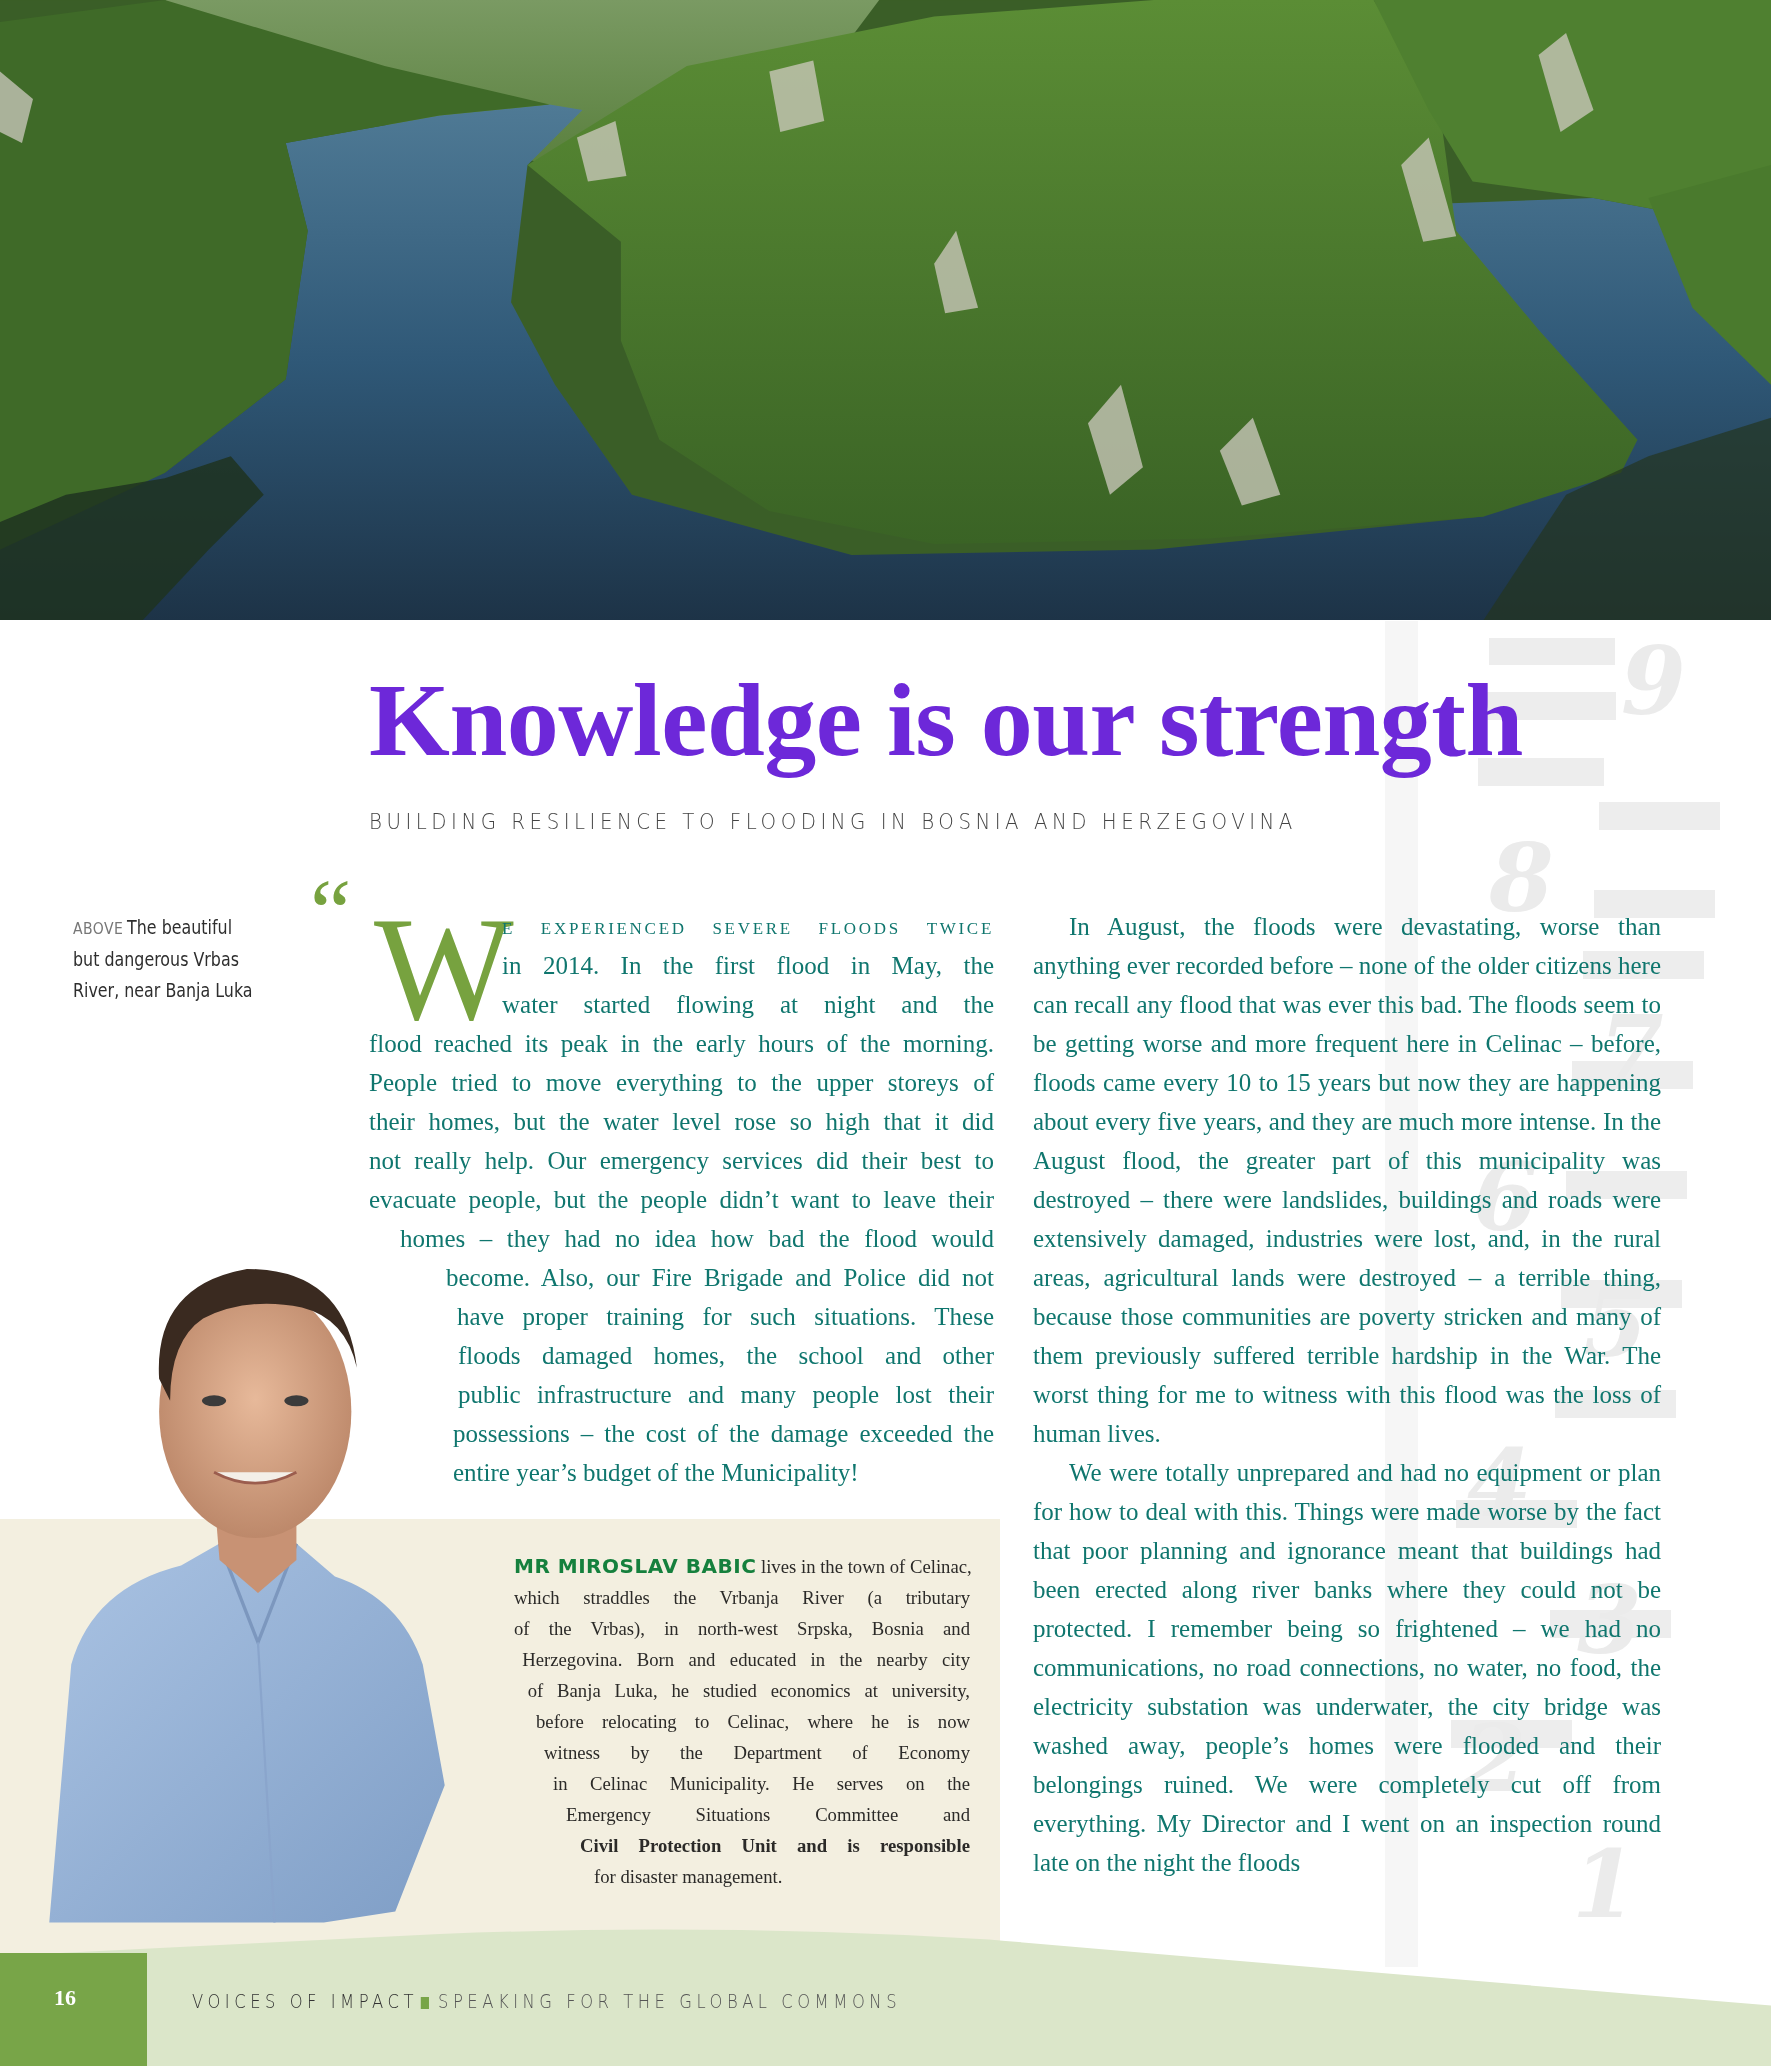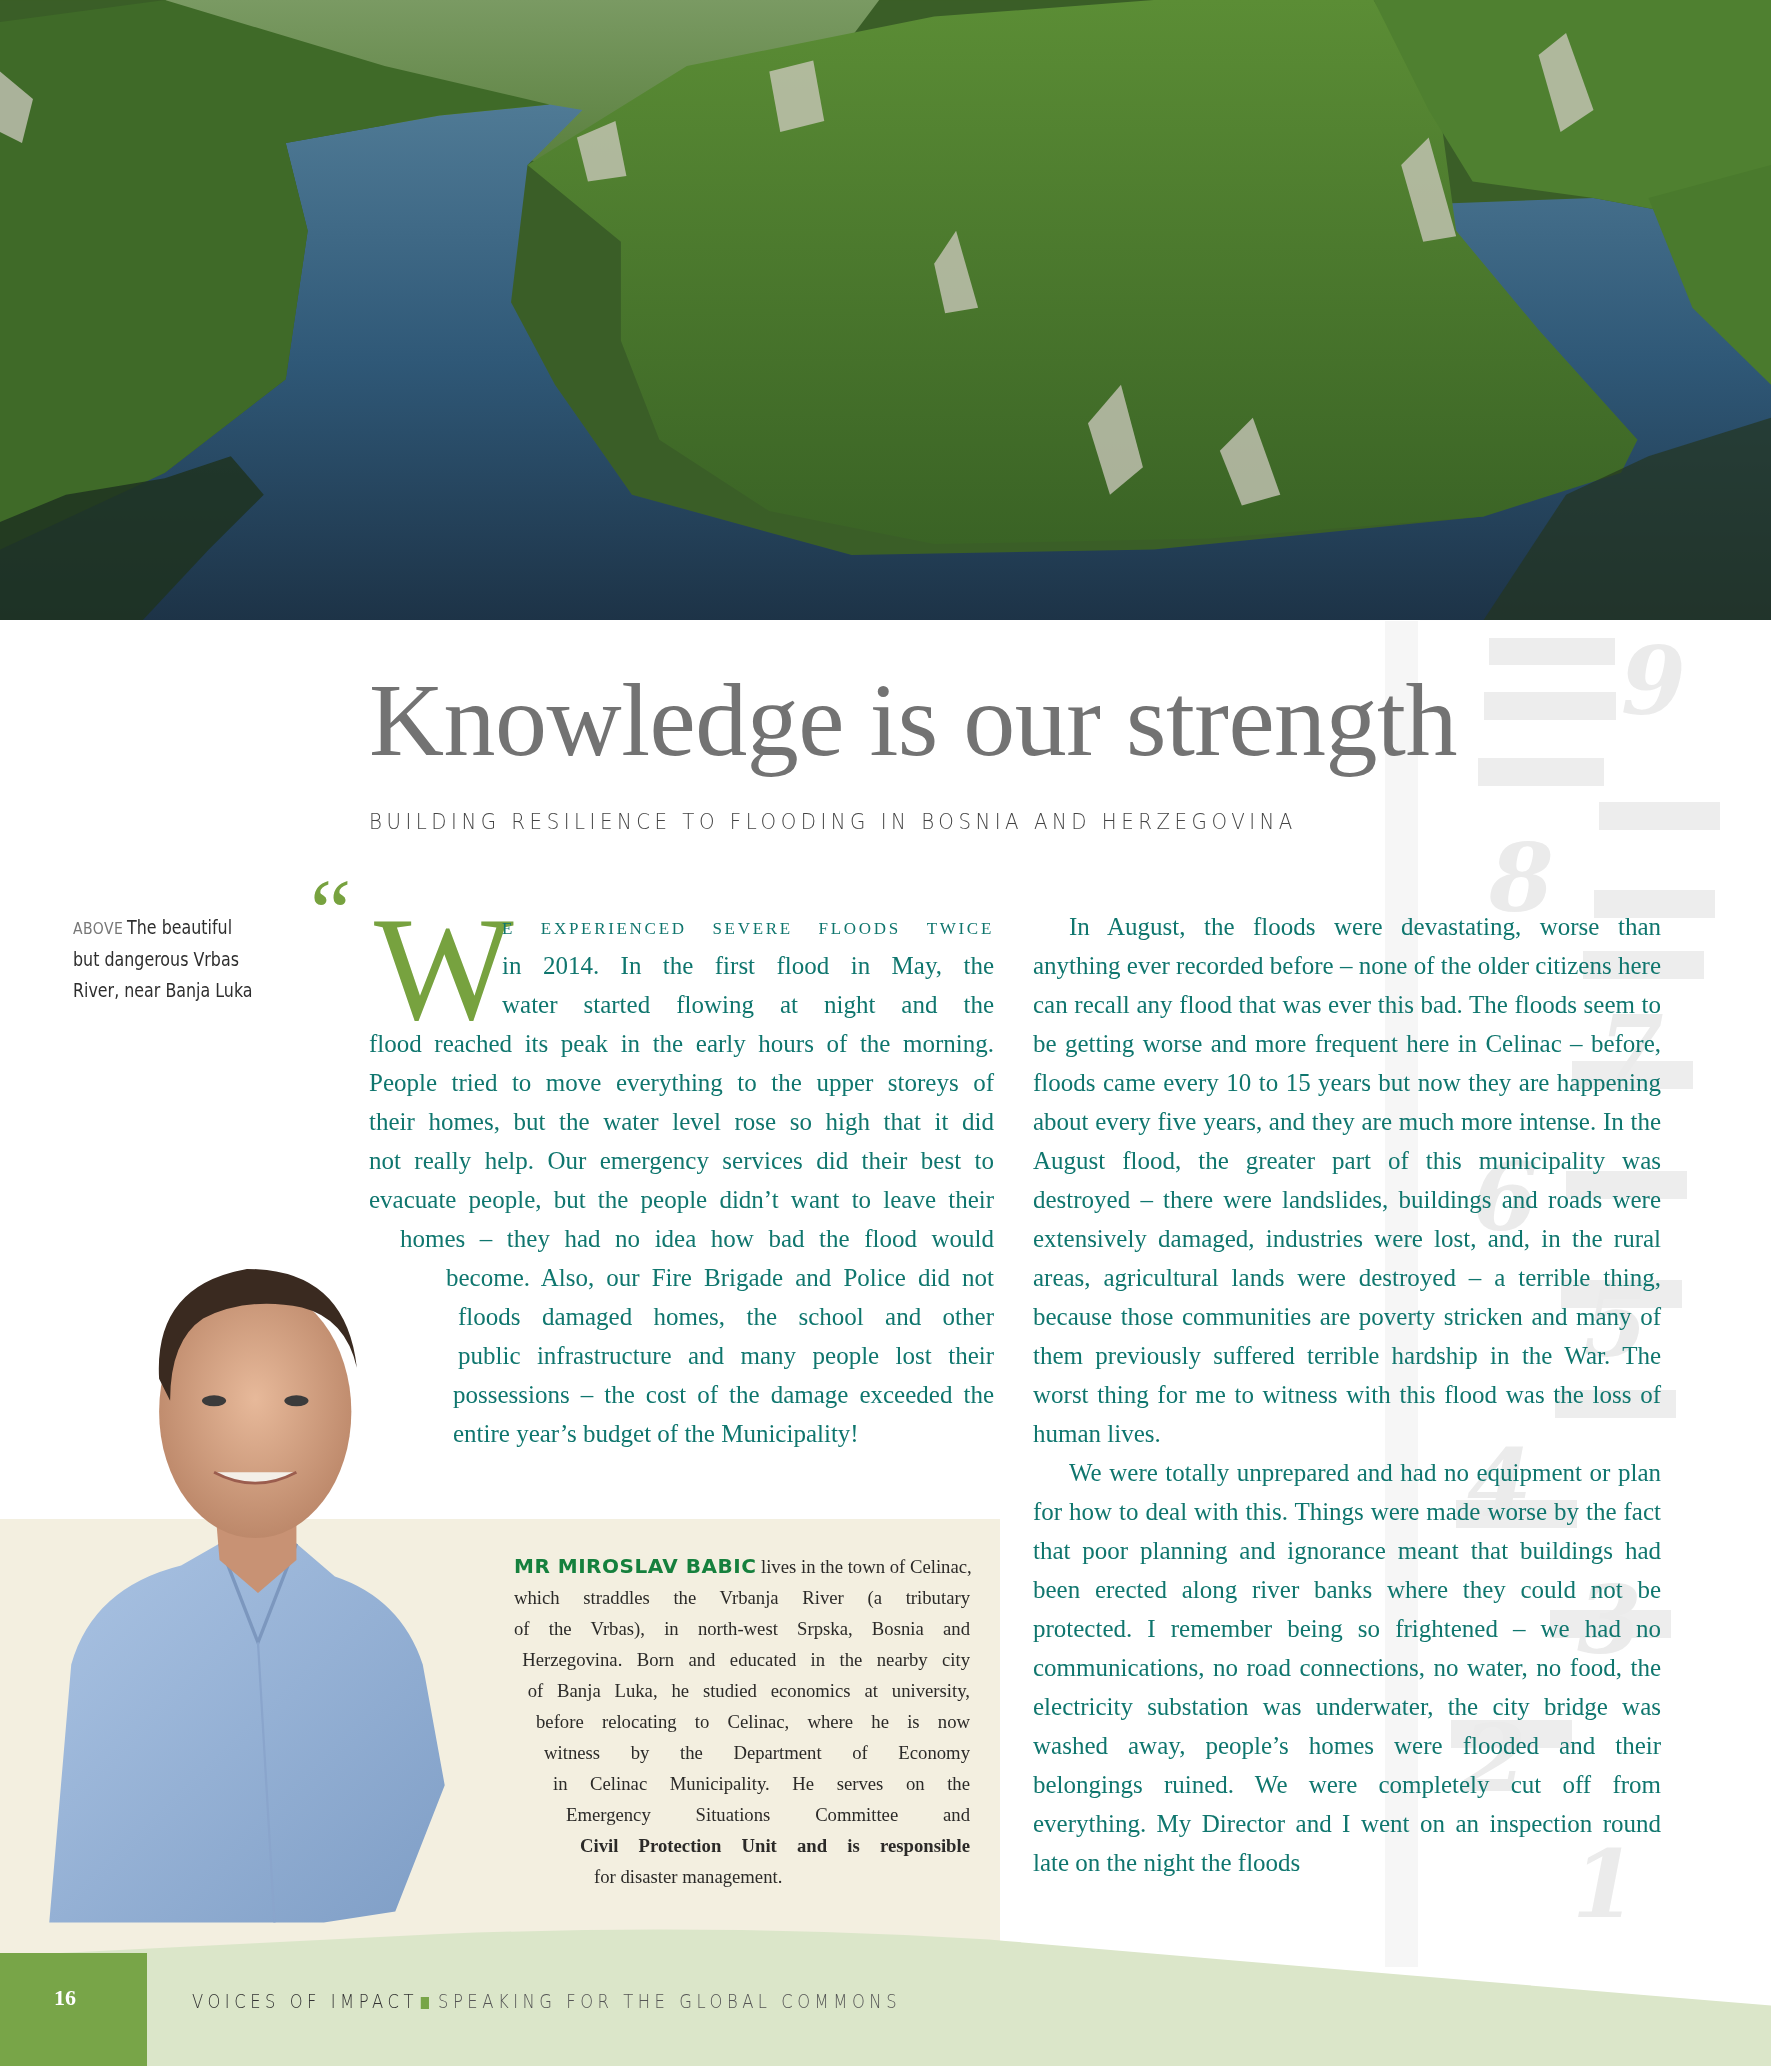--- a/index.html
+++ b/index.html
@@ -22,22 +22,22 @@
     opacity: 0.13; pointer-events: none;
   }
   .gauge .post { position:absolute; left: 22px; top: 0; width: 33px; height: 1346px; background:#bbb; }
   .gauge .bar { position:absolute; height: 27.5px; background:#777; }
   .gauge .num { position:absolute; font-family:"DejaVu Serif", serif; font-style: italic; font-weight: bold; font-size: 93px; color:#666; }
 
   
   .title {
     position: absolute; left: 369px; top: 668px;
     font-family: "Liberation Serif", "DejaVu Serif", serif;
-    font-size: 104px; line-height: 1; color: #737373; letter-spacing: -0.5px;
-    margin: 0; font-weight: normal;
+    font-size: 104px; line-height: 1; color: #6d28d9; letter-spacing: -0.5px;
+    margin: 0; font-weight: bold;
   }
   .subtitle {
     position: absolute; left: 369px; top: 809px;
     font-family: "DejaVu Sans", sans-serif; font-size: 22px; letter-spacing: 5px;
     color: #444; font-weight: 300; transform: scaleX(0.9); transform-origin: left;
   }
 
   
   .caption {
     position: absolute; left: 73px; top: 912px; width: 220px;
@@ -214,20 +214,21 @@
   <span class="line smallcaps" style="margin-left:133px;">e experienced severe floods twice</span>
   <span class="line" style="margin-left:133px;">in 2014. In the first flood in May, the</span>
   <span class="line" style="margin-left:133px;">water started flowing at night and the</span>
   <span class="line">flood reached its peak in the early hours of the morning.</span>
   <span class="line">People tried to move everything to the upper storeys of</span>
   <span class="line">their homes, but the water level rose so high that it did</span>
   <span class="line">not really help. Our emergency services did their best to</span>
   <span class="line">evacuate people, but the people didn’t want to leave their</span>
   <span class="line" style="margin-left:31px;">homes – they had no idea how bad the flood would</span>
   <span class="line" style="margin-left:77px;">become. Also, our Fire Brigade and Police did not</span>
+  <span class="line" style="margin-left:88px;">have proper training for such situations. These</span>
   <span class="line" style="margin-left:89px;">floods damaged homes, the school and other</span>
   <span class="line" style="margin-left:89px;">public infrastructure and many people lost their</span>
   <span class="line" style="margin-left:84px;">possessions – the cost of the damage exceeded the</span>
   <span class="line last" style="margin-left:84px;">entire year’s budget of the Municipality!</span>
 </div>
 
 <div class="col col2">
   <p class="indent">In August, the floods were devastating, worse than anything ever recorded before – none of the older citizens here can recall any flood that was ever this bad. The floods seem to be getting worse and more frequent here in Celinac – before, floods came every 10 to 15 years but now they are happening about every five years, and they are much more intense. In the August flood, the greater part of this municipality was destroyed – there were landslides, buildings and roads were extensively damaged, industries were lost, and, in the rural areas, agricultural lands were destroyed – a terrible thing, because those communities are poverty stricken and many of them previously suffered terrible hardship in the War. The worst thing for me to witness with this flood was the loss of human lives.</p>
   <p class="indent">We were totally unprepared and had no equipment or plan for how to deal with this. Things were made worse by the fact that poor planning and ignorance meant that buildings had been erected along river banks where they could not be protected. I remember being so frightened – we had no communications, no road connections, no water, no food, the electricity substation was underwater, the city bridge was washed away, people’s homes were flooded and their belongings ruined. We were completely cut off from everything. My Director and I went on an inspection round late on the night the floods</p>
 </div>

